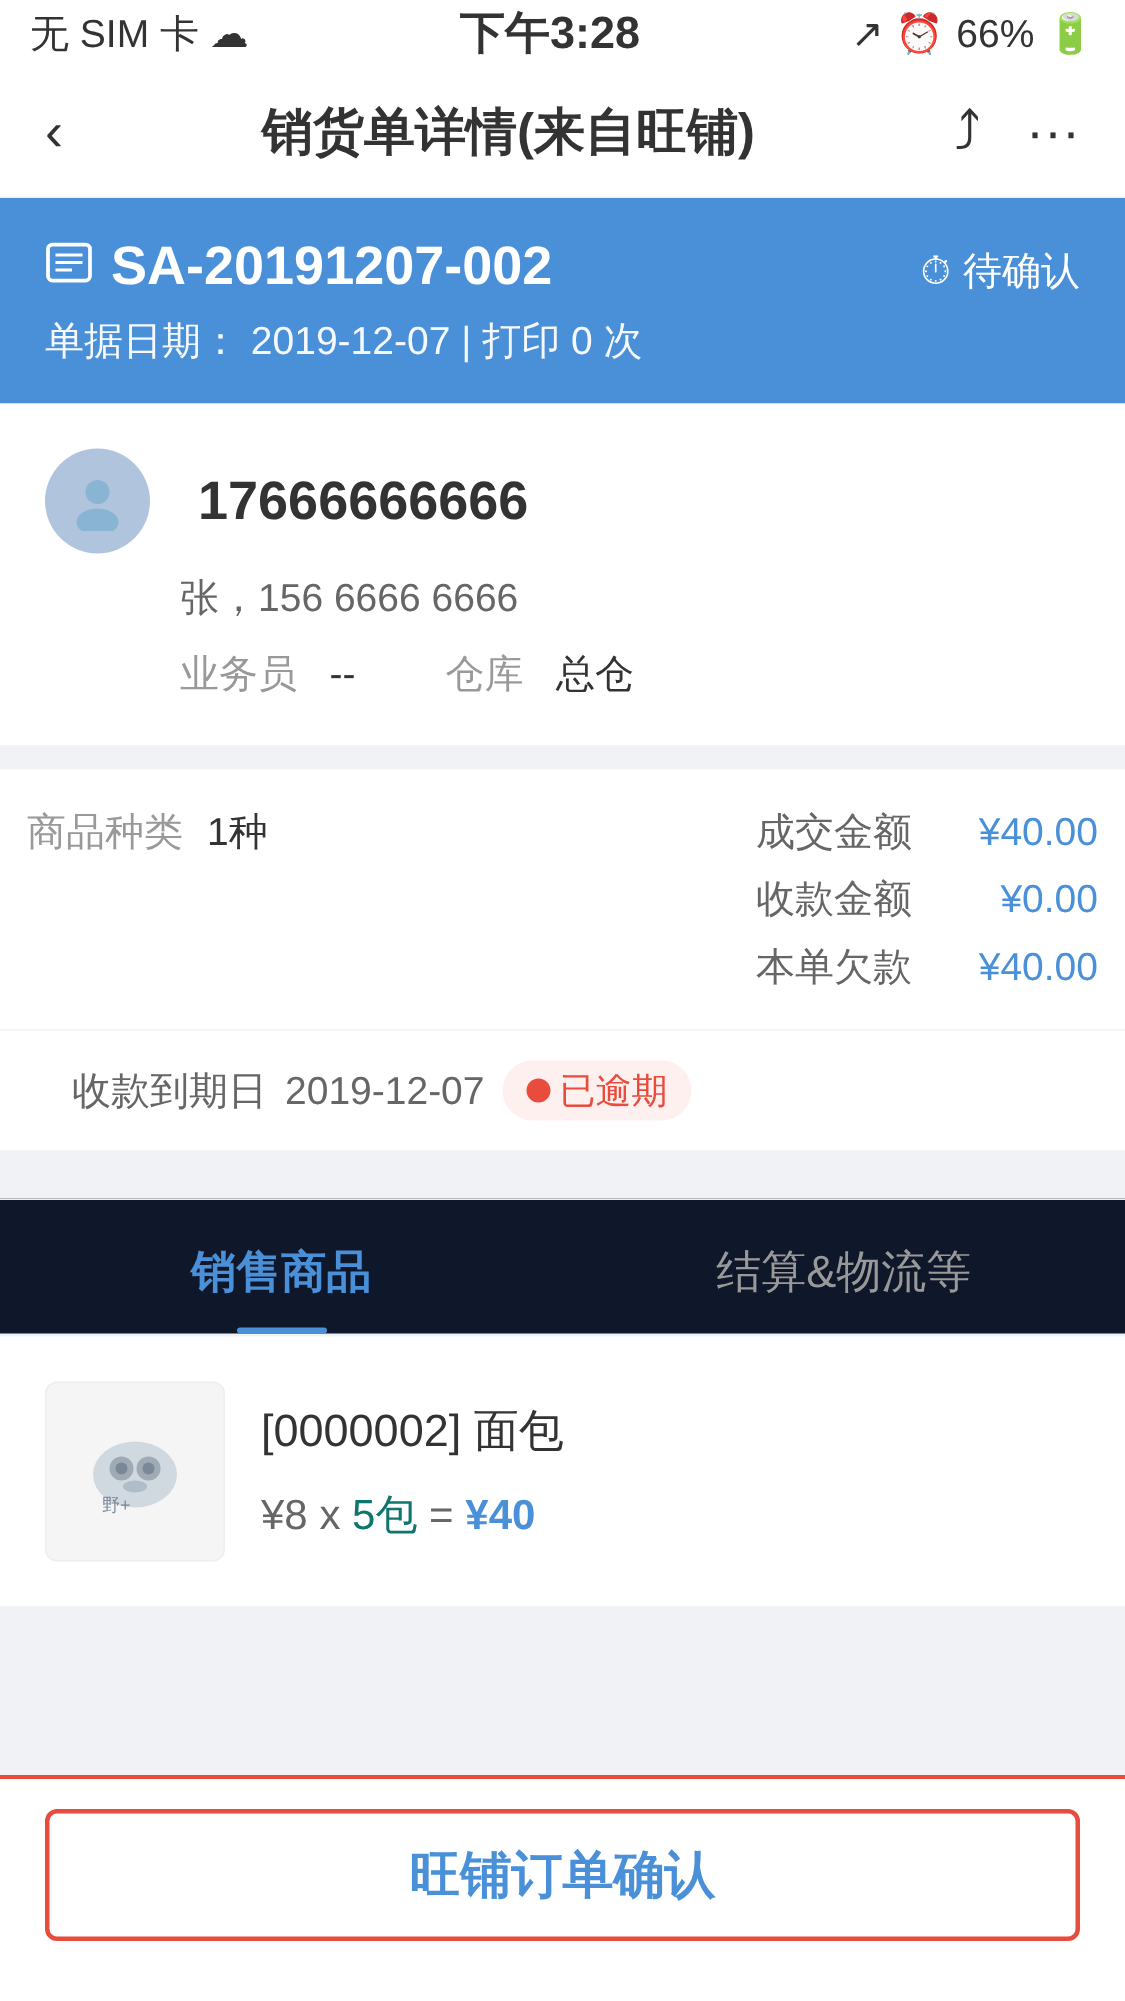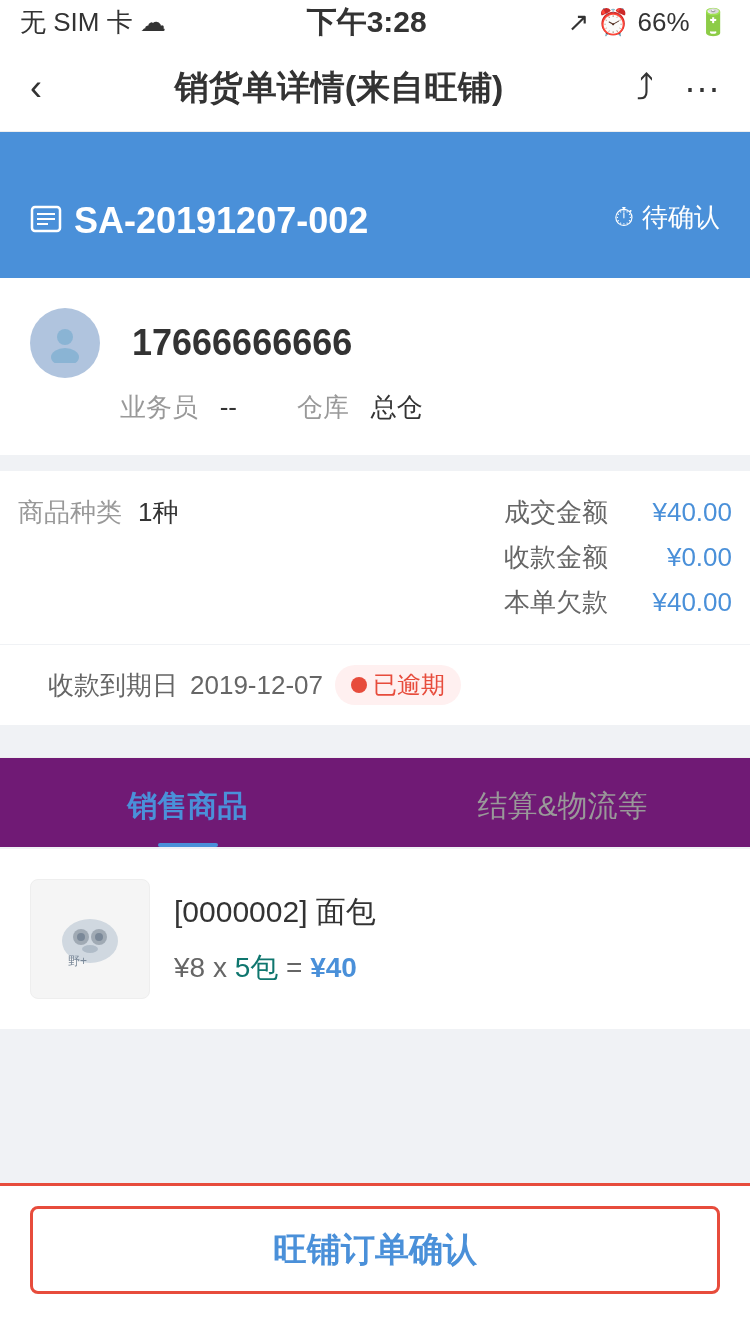--- a/index.html
+++ b/index.html
@@ -52,23 +52,22 @@
 
     
     .header-card {
       background: #4a90d9;
       padding: 24px 30px;
       color: #fff;
     }
     .header-card-top {
       display: flex;
       justify-content: space-between;
-      align-items: flex-start;
+      align-items: flex-end;
       margin-bottom: 12px;
-      margin-top: 44px;
     }
     .order-number {
       font-size: 36px;
       font-weight: 700;
       display: flex;
       align-items: center;
       gap: 12px;
     }
     .order-status {
       font-size: 26px;
@@ -189,21 +188,21 @@
     .overdue-dot {
       width: 16px;
       height: 16px;
       background: #e74c3c;
       border-radius: 50%;
       display: inline-block;
     }
 
     
     .tabs {
-      background: #701a75;
+      background: #0f172a;
       display: flex;
       border-top: 1px solid #eee;
       margin-top: 16px;
     }
     .tab {
       flex: 1;
       text-align: center;
       padding: 28px 0 20px;
       font-size: 30px;
       color: #999;
@@ -330,32 +329,38 @@
           <line x1="7" y1="19" x2="18" y2="19" stroke="white" stroke-width="2"></line>
         </svg>
       </span>
       <span>SA-20191207-002</span>
     </div>
     <div class="order-status">
       <span>⏱</span>
       <span>待确认</span>
     </div>
   </div>
+  <div class="order-date">
+    <span>单据日期：</span>
+    <span>2019-12-07</span>
+    <span>| 打印 0 次</span>
+  </div>
 </div>
 
 <div class="customer-section">
   <div class="customer-top">
     <div class="avatar">
       <svg viewBox="0 0 40 40" fill="none">
         <circle cx="20" cy="14" r="8" fill="#8ab4d4"></circle>
         <ellipse cx="20" cy="34" rx="14" ry="9" fill="#8ab4d4"></ellipse>
       </svg>
     </div>
     <div class="customer-phone">17666666666</div>
   </div>
+  <div class="customer-info">张，156 6666 6666</div>
   <div class="customer-meta">
     <div>
       <span class="meta-label">业务员</span>
       &nbsp;
       <span class="meta-value">--</span>
     </div>
     <div>
       <span class="meta-label">仓库</span>
       &nbsp;
       <span class="meta-value">总仓</span>

